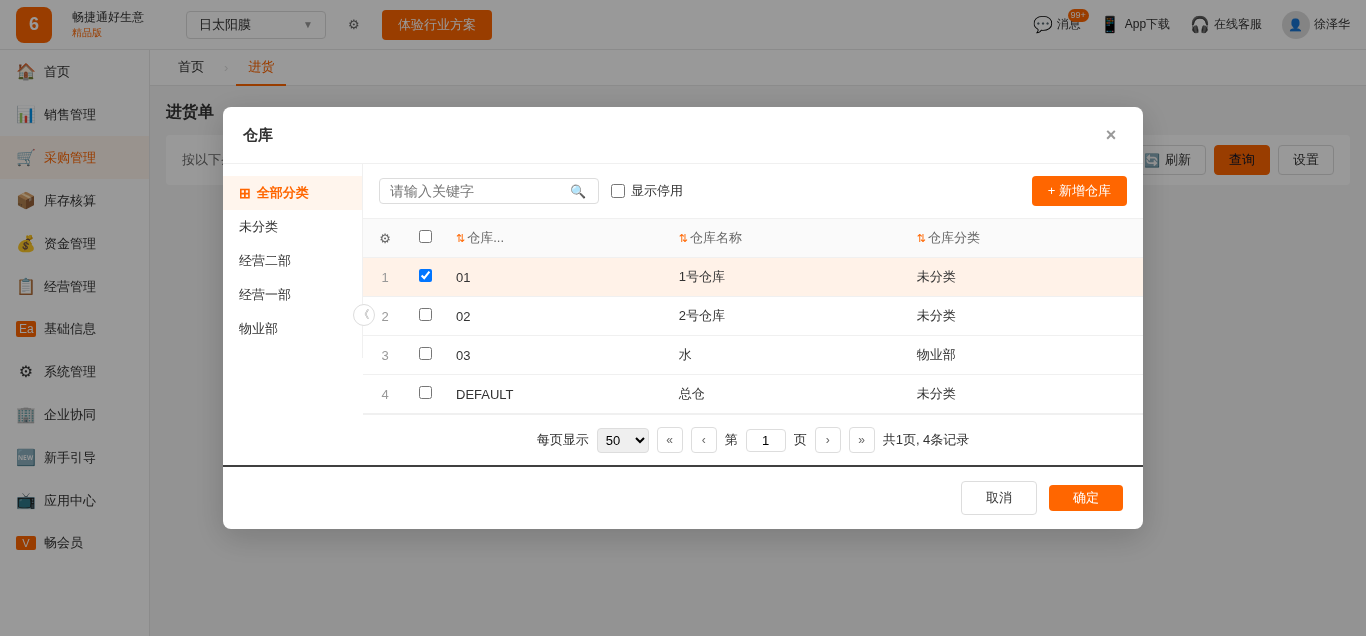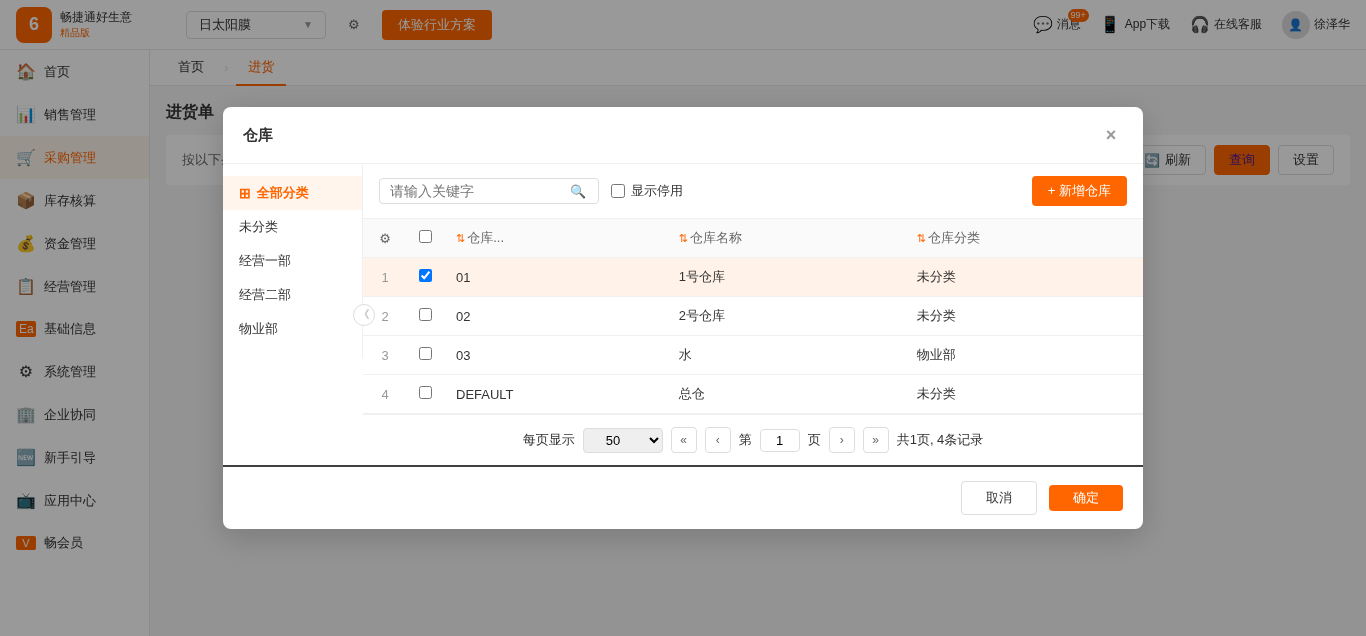--- a/index.html
+++ b/index.html
@@ -22,21 +22,21 @@
       width: 150px;
     }
     .logo-icon {
       width: 36px; height: 36px;
       background: #f60;
       border-radius: 8px;
       display: flex; align-items: center; justify-content: center;
       color: #fff; font-size: 18px; font-weight: bold;
     }
     .logo-text {
-      margin-left: 8px;
+      margin-left: 20px;
       font-size: 12px;
       color: #333;
       line-height: 1.3;
     }
     .logo-sub { font-size: 10px; color: #f60; }
     .store-selector {
       display: flex; align-items: center;
       padding: 4px 12px;
       border: 1px solid #ddd;
       border-radius: 4px;
@@ -156,21 +156,21 @@
     .toolbar-btn {
       padding: 5px 14px;
       border: 1px solid #ddd;
       border-radius: 4px;
       background: #fff;
       cursor: pointer;
       font-size: 13px;
       color: #333;
       display: flex; align-items: center; gap: 4px;
     }
-    .toolbar-btn.primary { background: #f60; color: #4c1d95; border-color: #f60; }
+    .toolbar-btn.primary { background: #f60; color: #0f172a; border-color: #f60; }
 
     
     .overlay {
       position: fixed;
       top: 0; left: 0; right: 0; bottom: 0;
       background: rgba(0,0,0,0.4);
       z-index: 100;
       display: flex; align-items: center; justify-content: center;
     }
 
@@ -302,21 +302,21 @@
     .dialog-footer-table {
       padding: 12px 16px;
       border-top: 1px solid #f0f0f0;
       display: flex; align-items: center; justify-content: center;
       gap: 8px;
       font-size: 13px; color: #333;
     }
     .page-size-select {
       border: 1px solid #ddd;
       border-radius: 4px;
-      padding: 3px 18px;
+      padding: 3px 4px;
       font-size: 13px;
     }
     .page-btn {
       width: 26px; height: 26px;
       border: 1px solid #ddd;
       border-radius: 4px;
       background: #fff;
       cursor: pointer;
       display: flex; align-items: center; justify-content: center;
       font-size: 12px; color: #666;
@@ -498,24 +498,24 @@
       <div class="dialog-sidebar-wrapper" style="position:relative;">
         <div class="dialog-sidebar">
           <div class="dialog-sidebar-item active">
             <span class="grid-icon">⊞</span>
             <span>全部分类</span>
           </div>
           <div class="dialog-sidebar-item">
             <span>未分类</span>
           </div>
           <div class="dialog-sidebar-item">
-            <span>经营一部</span>
+            <span>经营二部</span>
           </div>
           <div class="dialog-sidebar-item">
-            <span>经营二部</span>
+            <span>经营一部</span>
           </div>
           <div class="dialog-sidebar-item">
             <span>物业部</span>
           </div>
         </div>
         <div class="collapse-btn">《</div>
       </div>
 
       <div class="dialog-main">
 

